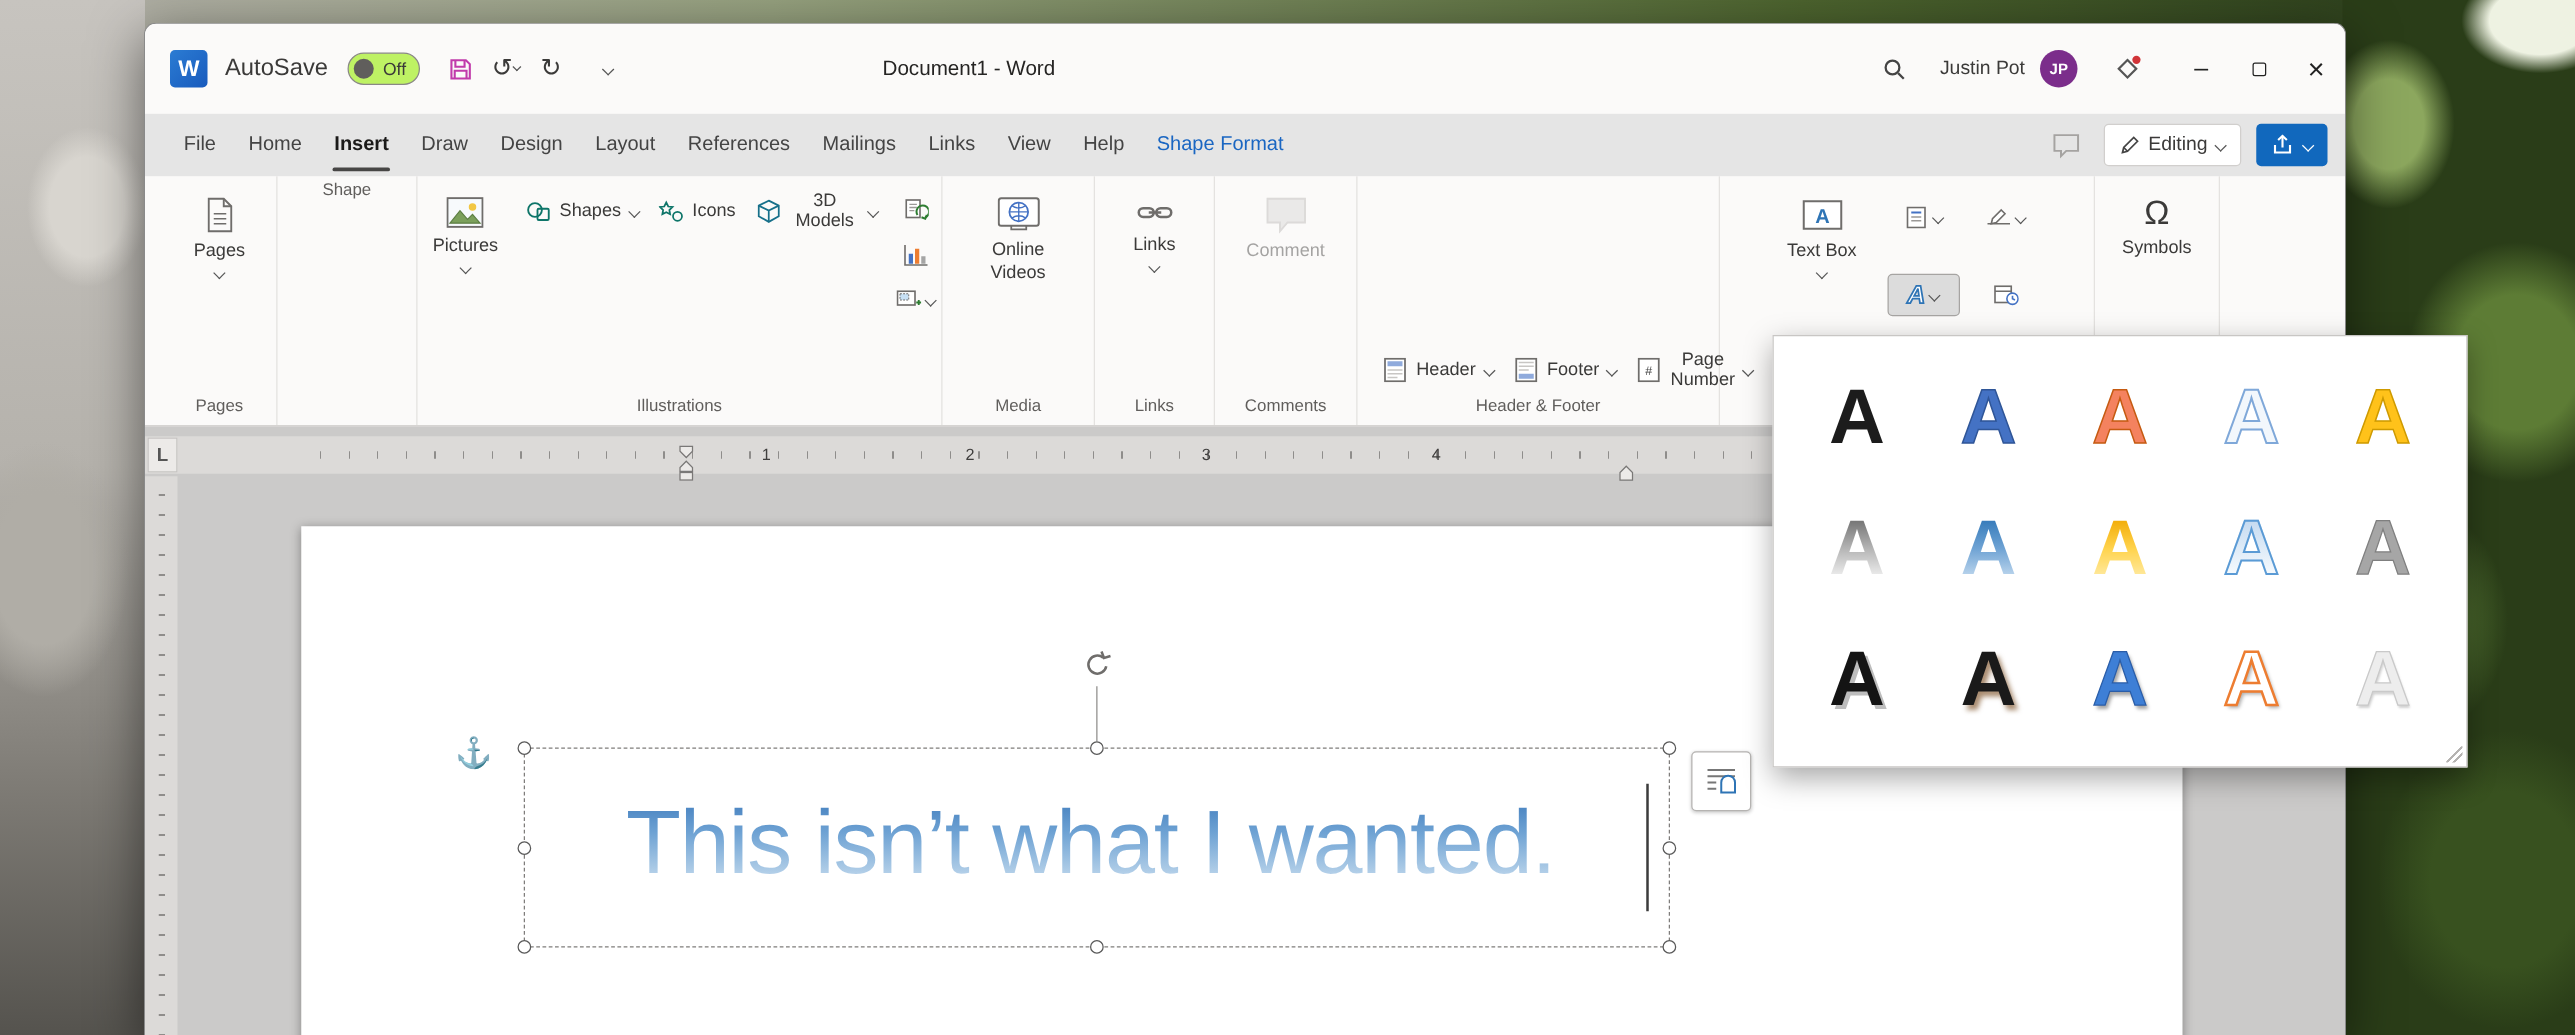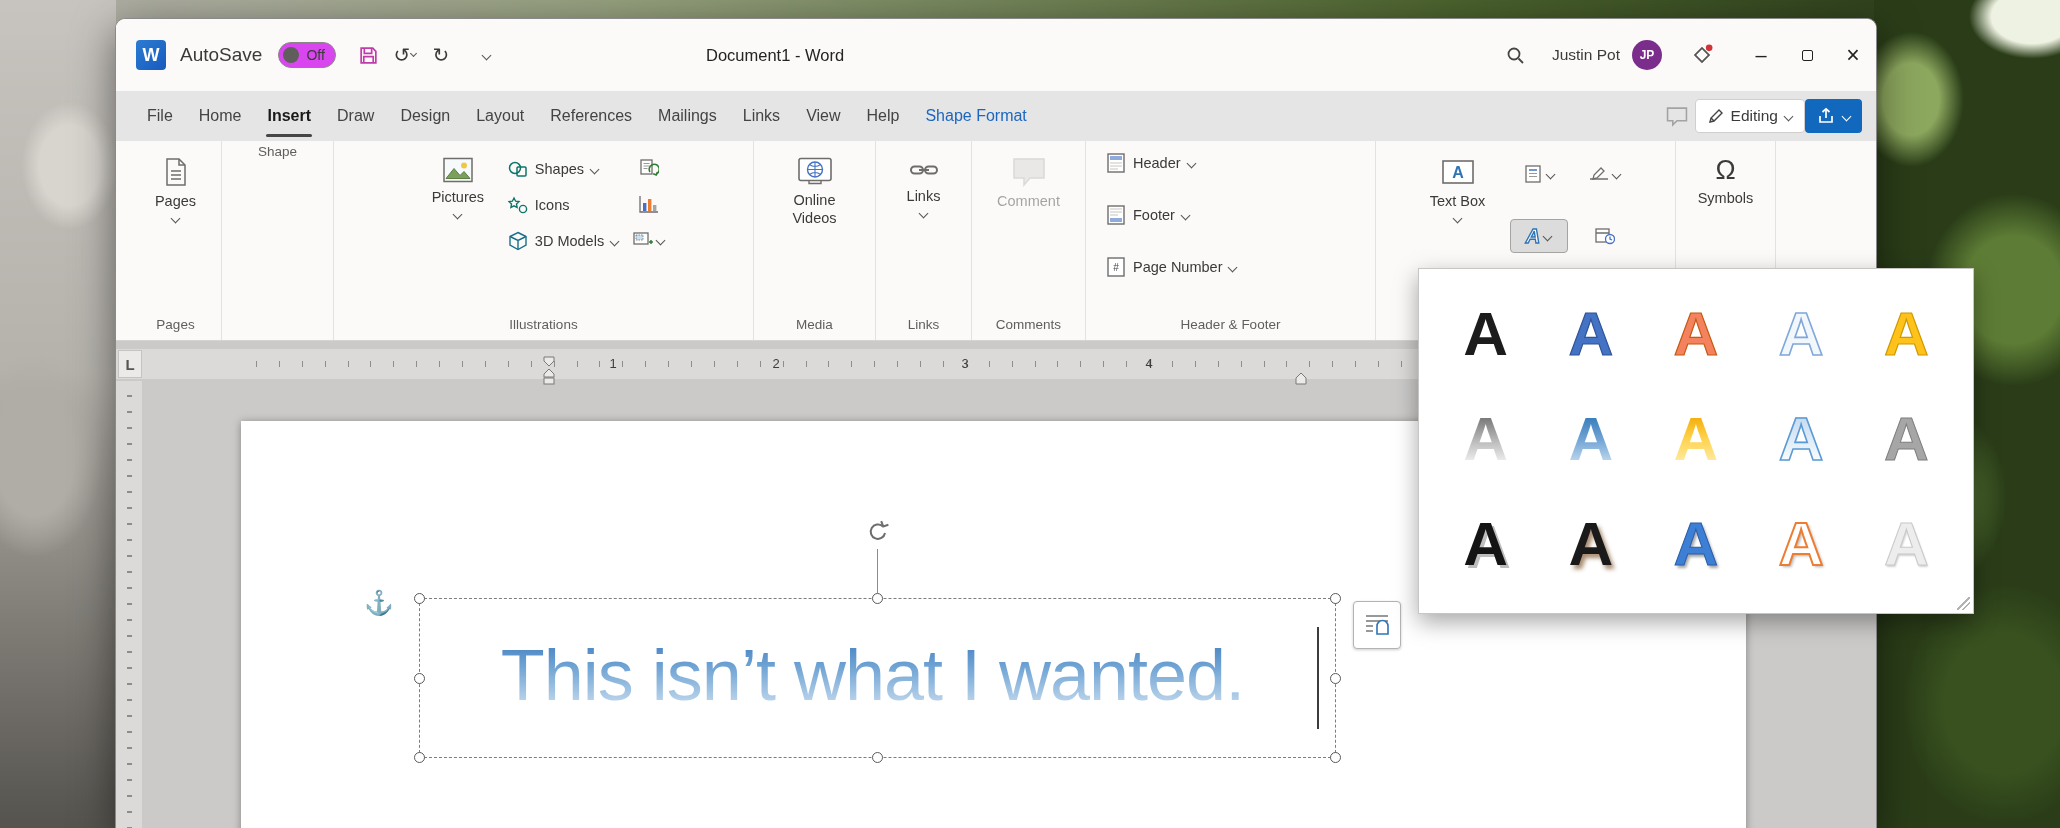--- a/index.html
+++ b/index.html
@@ -25,21 +25,21 @@
   .window{position:absolute;left:115px;top:18px;width:1762px;height:810px;background:#fff;
     border:1px solid #8a8a8a;border-bottom:none;border-radius:10px 10px 0 0;
     box-shadow:0 12px 42px rgba(0,0,0,.5);overflow:hidden;z-index:10}
 
   
   .titlebar{height:72px;background:#fbfaf9;display:flex;align-items:center;padding-left:20px;position:relative}
   .wlogo{width:30px;height:30px;border-radius:4px;background:linear-gradient(135deg,#2b7cd3,#185abd);
     color:#fff;font-weight:700;font-size:18px;display:flex;align-items:center;justify-content:center;margin-right:14px}
   .as-label{font-size:19px;color:#3b3a39;margin-right:16px}
   .as-toggle{display:flex;align-items:center;gap:7px;border:1px solid #8a8886;border-radius:14px;
-    height:26px;padding:0 10px 0 4px;margin-right:16px;background:#d946ef}
+    height:26px;padding:0 10px 0 4px;margin-right:16px;background:#bef264}
   .as-knob{width:16px;height:16px;border-radius:50%;background:#605e5c}
   .as-state{font-size:14px;color:#3b3a39}
   .qat-btn{width:34px;height:34px;display:flex;align-items:center;justify-content:center;border-radius:4px;margin-right:2px}
   .glyph-arrow{font-size:20px;color:#3b3a39;line-height:1}
   .chev{display:inline-block;width:7px;height:7px;border-right:1.6px solid #555;border-bottom:1.6px solid #555;
     transform:rotate(45deg);flex:none}
   .chev-sm{width:5px;height:5px;margin-left:1px;margin-top:-4px}
   .tb-title{position:absolute;left:590px;top:0;height:72px;display:flex;align-items:center;
     font-size:16.5px;color:#252423}
   .tb-right{margin-left:auto;display:flex;align-items:center;height:100%}
@@ -53,41 +53,41 @@
   .maxbox{width:11px;height:11px;border:1.6px solid #222;border-radius:2px;display:inline-block}
   .closeglyph{font-size:23px;font-weight:400}
 
   
   .menubar{height:50px;display:flex;align-items:center;padding:0 14px 0 18px;background:#e5e5e5;position:relative}
   .tabs{display:flex;height:100%}
   .tab{padding:0 13px;height:100%;display:flex;align-items:center;position:relative;font-size:16px;color:#444}
   .tab.active{font-weight:700;color:#1b1a19}
   .tab.active::after{content:"";position:absolute;left:12px;right:12px;bottom:4px;height:3px;border-radius:2px;background:#474645}
   .tab.contextual{color:#1a66c2}
-  .menu-right{margin-left:auto;display:flex;align-items:center;}
+  .menu-right{margin-left:auto;display:flex;align-items:center;gap:12px}
   .editing-btn{display:flex;align-items:center;gap:7px;height:34px;padding:0 12px;border:1px solid #d1cfcd;border-radius:4px;
     font-size:15.5px;color:#3b3a39;background:#fff}
   .share-btn{display:flex;align-items:center;gap:8px;height:34px;padding:0 12px;border-radius:4px;background:#1168bd}
   .share-btn .chev{border-color:#fff}
 
   
   .ribbon{height:200px;background:#fbfaf9;border-bottom:1px solid #d6d4d2;display:flex;padding-left:14px}
   .rgroup{display:flex;flex-direction:column;border-right:1px solid #e4e2e0;flex:none}
   .rgroup-body{flex:1;display:flex;justify-content:center;gap:2px;padding-top:4px}
   .rgroup-label{height:26px;font-size:13.5px;color:#605e5c;text-align:center;line-height:22px;white-space:nowrap}
   .g-pages{width:92px}.g-tables{width:112px}.g-illus{width:420px}.g-media{width:122px}.g-links{width:96px}
   .g-comments{width:114px}.g-hf{width:290px}.g-text{width:300px}.g-symbols{width:100px}
   .bigbtn{display:flex;flex-direction:column;align-items:center;padding-top:12px;gap:5px;width:80px;border-radius:4px}
   .blabel{font-size:14.5px;color:#3b3a39;text-align:center;line-height:1.25}
   .w-narrow{width:66px}
-  .medcol{display:flex;flex-direction:column;padding-top:6px}
+  .medcol{display:flex;flex-direction:row;padding-top:6px}
   .medbtn{display:flex;align-items:center;gap:7px;height:36px;padding:0 8px;font-size:14.5px;color:#3b3a39;border-radius:4px}
   .smcol{display:flex;flex-direction:column;padding-top:6px;gap:2px}
   .smbtn{display:flex;align-items:center;justify-content:center;gap:4px;height:34px;padding:0 5px;border-radius:4px}
-  .g-hf .rgroup-body{flex-direction:column;justify-content:flex-start;align-items:flex-start;padding-left:12px;gap:16px}
+  .g-hf .rgroup-body{flex-direction:row;justify-content:flex-start;align-items:flex-end;padding-left:12px;gap:0}
   .disabled{opacity:.45}
   .text-grid{display:grid;grid-template-columns:58px 58px;grid-auto-rows:48px;gap:14px 8px;padding-top:12px;margin-left:10px}
   .smbtn.wa-active{background:#dcdcdc;border:1px solid #a6a4a2}
   .wordart-glyph{font-size:20px;font-weight:700;font-style:italic;color:#fff;
     -webkit-text-stroke:1.4px #2E74B5;line-height:1}
   .omega{font-size:27px;color:#3b3a39;line-height:1}
   .ricon{display:flex;align-items:center;justify-content:center}
 
   
   .docarea{position:relative;height:488px;background:#cbcac9;overflow:hidden}

